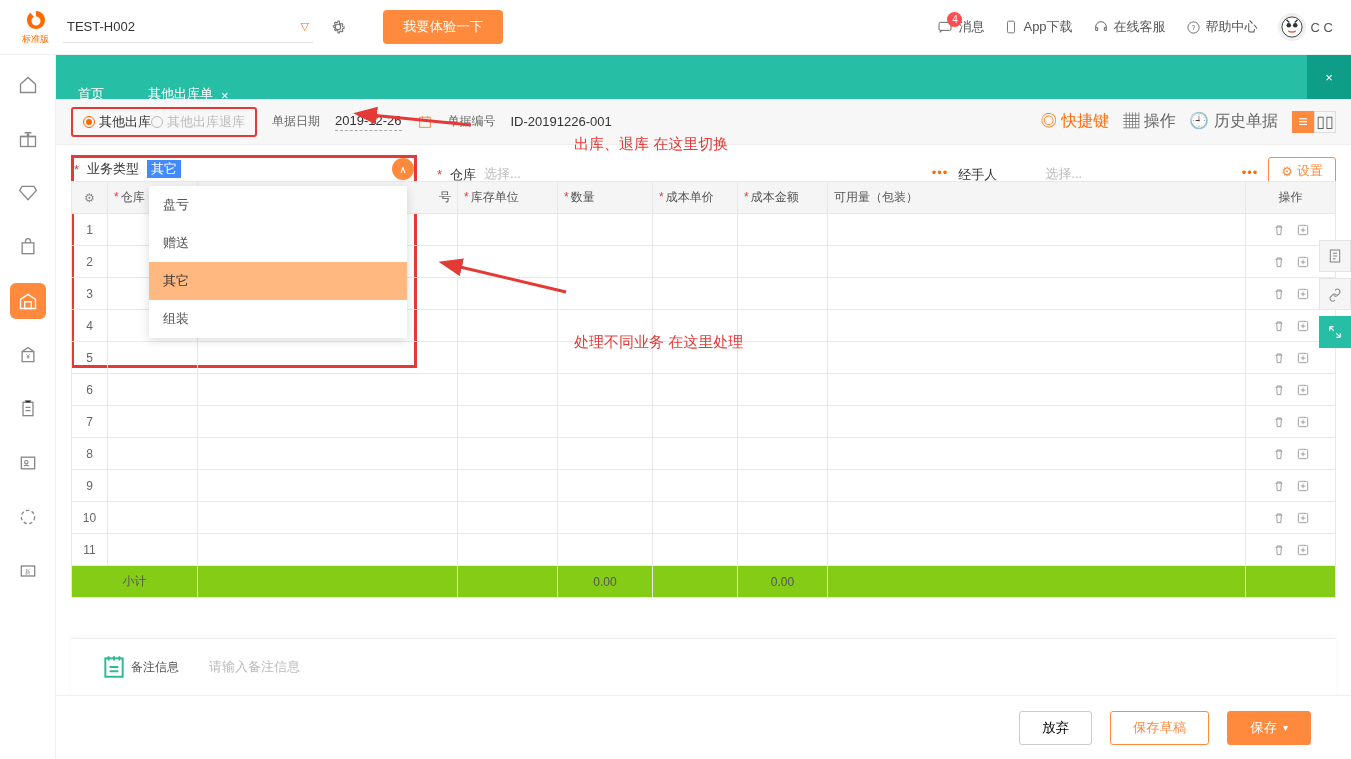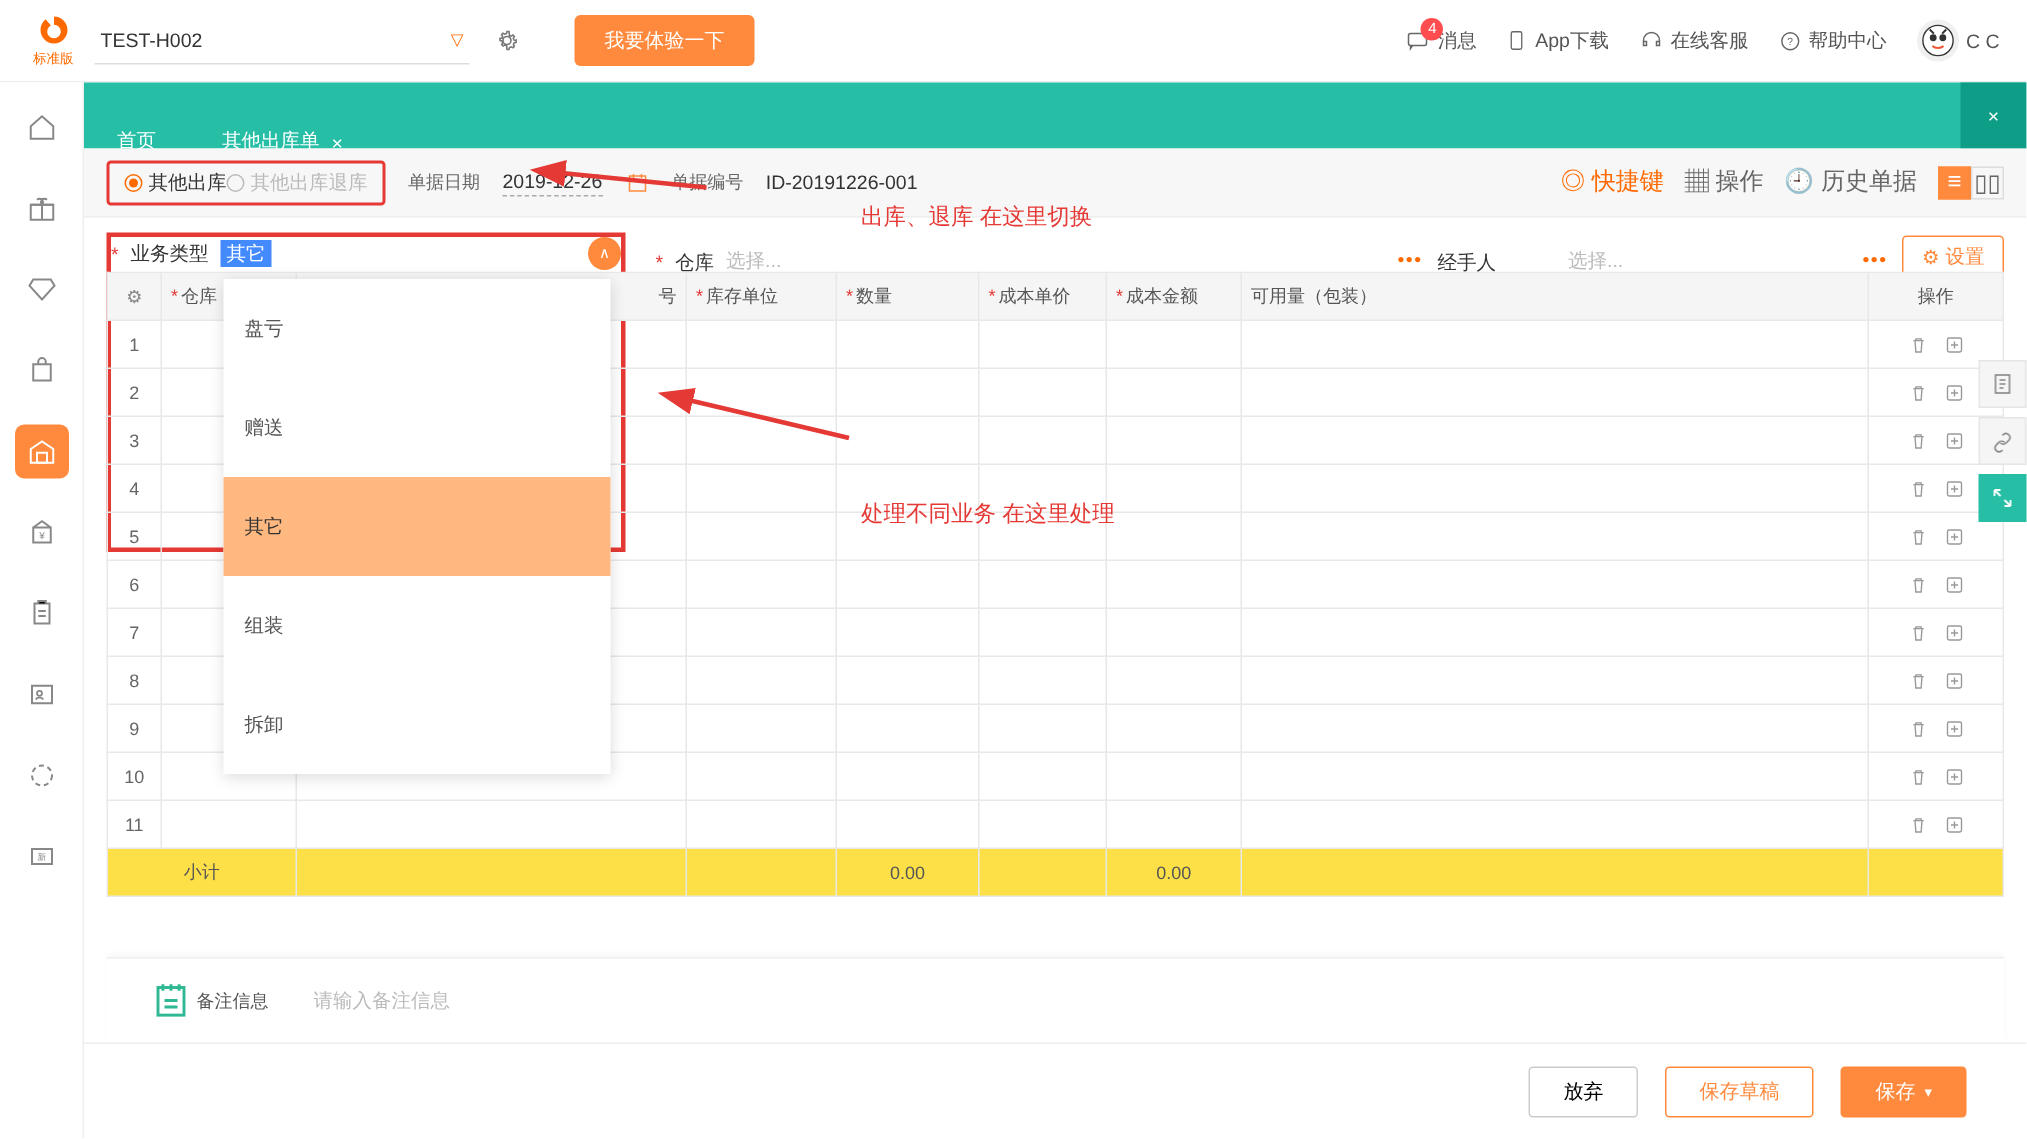--- a/index.html
+++ b/index.html
@@ -54,40 +54,40 @@
 
 .anno { position: absolute; color: #e53935; font-size: 15px; font-weight: 500; pointer-events: none; z-index: 50; }
 
 
 .filter-row { display: flex; align-items: center; padding: 10px 15px 8px; gap: 10px; position: relative; }
 .req { color: #e53935; }
 .ftype-wrap { border: 3px solid #e53935; padding: 8px 10px; display:flex; align-items:center; gap:8px; position: relative; min-width: 360px; }
 .ftype-val { background: #448aff; color: #fff; padding: 0 4px; font-size: 13px; }
 .dd-btn { width: 22px; height: 22px; border-radius: 50%; background: #ff8a3d; color: #fff; display:flex; align-items:center; justify-content:center; margin-left: auto; font-size: 10px; }
 .dropdown { position: absolute; top: 44px; left: 12px; width: 258px; background: #fff; box-shadow: 0 2px 10px rgba(0,0,0,.15); z-index: 40; }
-.dd-item { padding: 24px 14px; font-size: 13px; color: #555; }
+.dd-item { padding: 10px 14px; font-size: 13px; color: #555; }
 .dd-item.sel { background: #ffb980; color: #333; }
 .ftype-wrap-outer { border: 3px solid #e53935; padding-bottom: 185px; margin-right: 10px;}
 
 .mid-filter { flex:1; display:flex; align-items:center; gap:8px; }
 .mid-input { flex:1; border-bottom: 1px solid #ddd; color: #bbb; padding: 4px 0; display:flex; justify-content:space-between; }
 .ellips { color: #ff6a00; letter-spacing:1px; }
 .settings-btn { border:1px solid #ff8a3d; color:#ff8a3d; padding: 4px 12px; border-radius:3px; display:flex; align-items:center; gap:4px; }
 
 
 .table-wrap { flex:1; padding: 0 15px; overflow: hidden; position: relative; }
 table { width: 100%; border-collapse: collapse; table-layout: fixed; }
 th, td { border: 1px solid #e8e8e8; height: 32px; font-size: 12px; padding: 0 6px; text-align: left; }
 th { background: #f5f5f5; color: #555; font-weight: normal; }
 th .req { margin-right: 2px; }
 .row-num { text-align: center; width: 36px; color: #666; }
 .gear-cell { width: 36px; text-align: center; color: #888; }
 .op-col { text-align: center; }
 .op-icons { display:flex; justify-content:center; gap: 10px; color: #888; }
-.subtotal td { background: #fde047; text-align: center; color: #555; }
+.subtotal td { background: #84cc16; text-align: center; color: #555; }
 
 
 .memo { display:flex; align-items:center; padding: 14px 30px; background:#fff; border-top:1px solid #eee; margin: 12px 15px 0; gap: 30px; box-shadow: 0 -2px 5px rgba(0,0,0,.03); }
 .memo-icon { display:flex; flex-direction:row; align-items:center; gap:4px; color:#2fb893; }
 .memo-input { flex:1; color:#bbb; }
 
 
 .footer { height: 64px; border-top: 1px solid #eee; display:flex; align-items:center; justify-content:flex-end; padding: 0 40px; gap: 18px; background:#fff; }
 .btn { height: 34px; padding: 0 22px; border-radius: 3px; border:1px solid #ccc; background:#fff; display:flex; align-items:center; }
 .btn.outline-orange { border-color:#ff8a3d; color:#ff8a3d; }
@@ -294,21 +294,20 @@
         <span>业务类型</span>
         <span class="ftype-val">其它</span>
         <div class="dd-btn">
           <span>∧</span>
         </div>
         <div class="dropdown" style="top:28px; left:75px;">
           <div class="dd-item">盘亏</div>
           <div class="dd-item">赠送</div>
           <div class="dd-item sel">其它</div>
           <div class="dd-item">组装</div>
-          <div class="dd-item">拆卸</div>
         </div>
       </div>
       </div>
 
       <div class="mid-filter" style="align-self:flex-start; padding-top:6px;">
         <span class="req">*</span>
         <span>仓库</span>
         <div class="mid-input">
           <span>选择...</span>
           <span class="ellips">•••</span>

